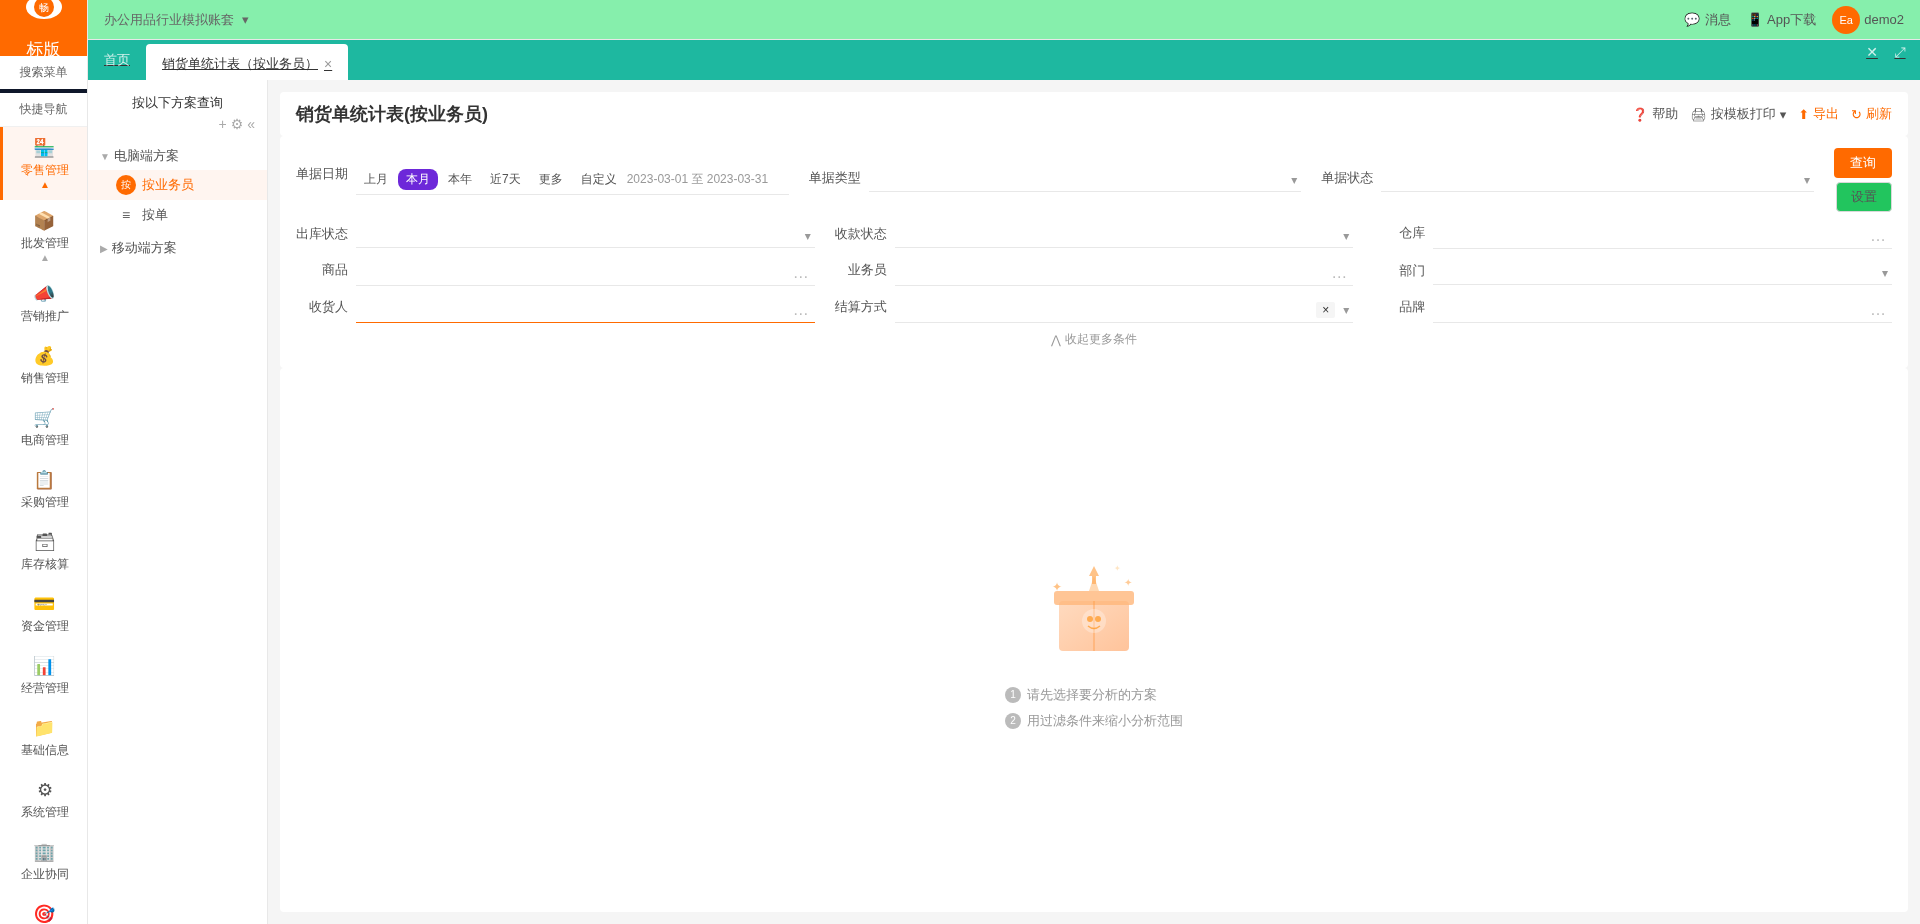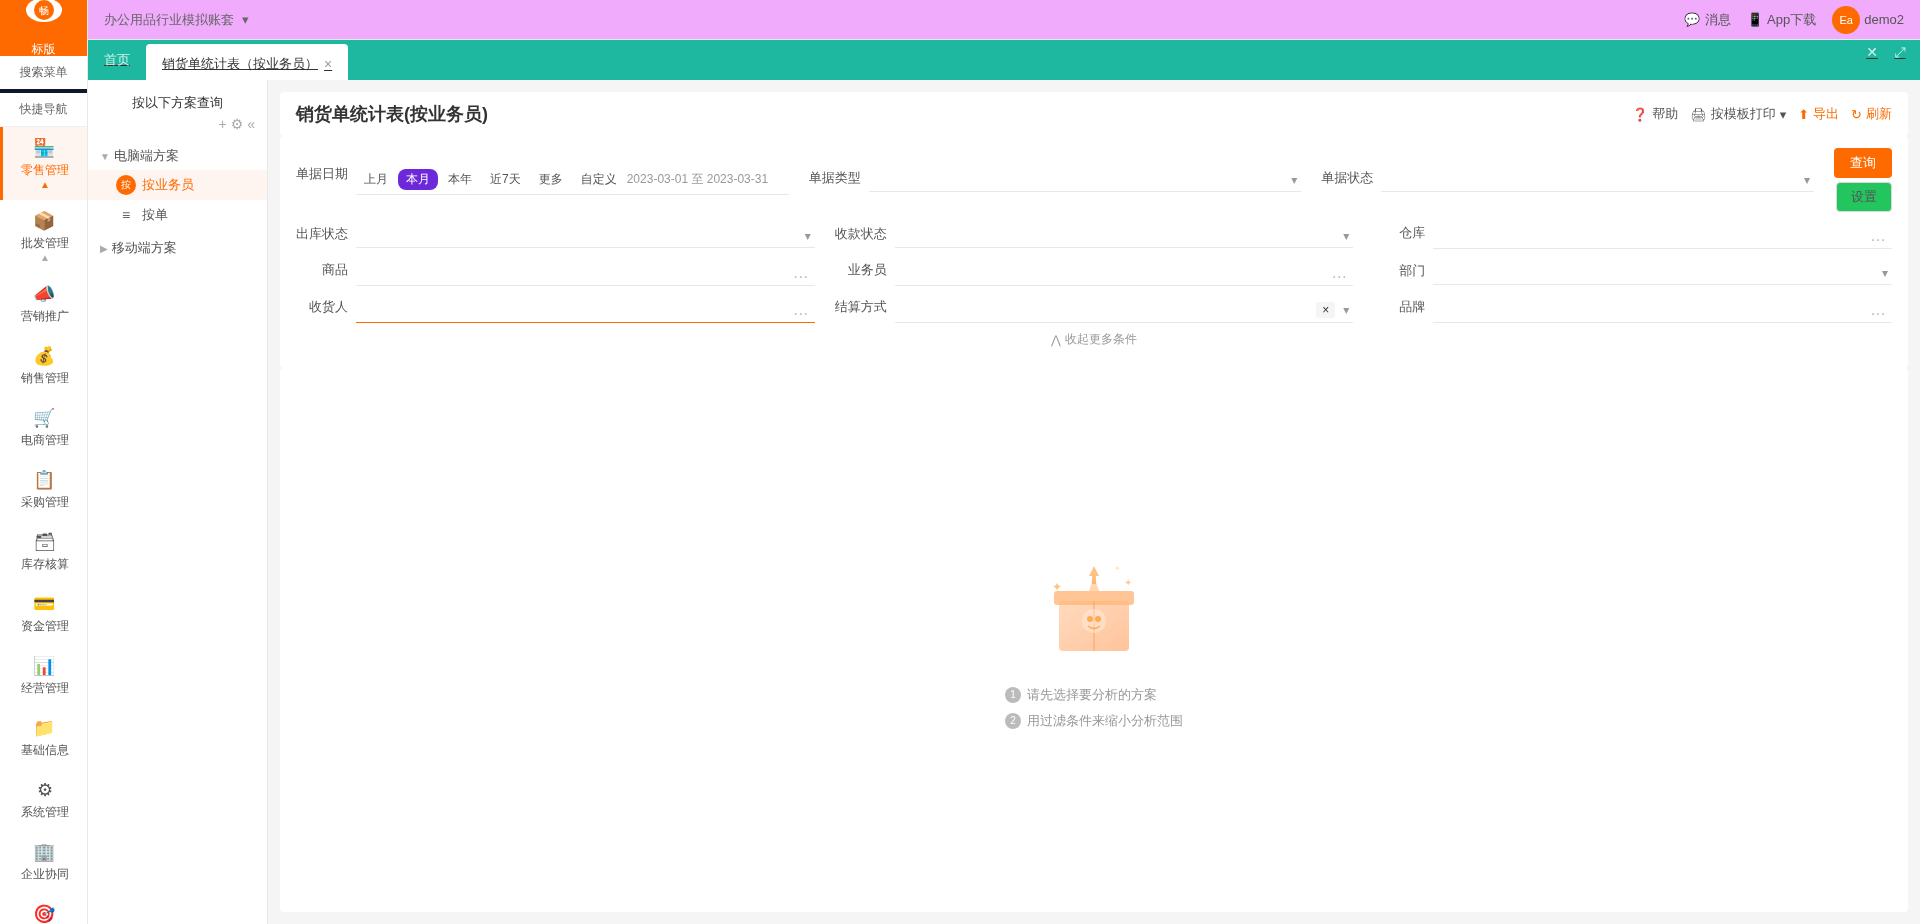--- a/index.html
+++ b/index.html
@@ -3,34 +3,34 @@
   <meta charset="utf-8">
   <style>
     * { margin: 0; padding: 0; box-sizing: border-box; }
     body { font-family: "Microsoft YaHei", "PingFang SC", sans-serif; font-size: 13px; background: #f0f2f5; color: #333; width: 1920px; height: 924px; overflow: hidden; display: flex; }
 
     
     .sidebar { width: 88px; background: #fff; display: flex; flex-direction: column; border-right: 1px solid #e8e8e8; height: 924px; flex-shrink: 0; }
     .sidebar-logo { padding: 10px 8px; background: #ff6a00; display: flex; flex-direction: column; align-items: center; justify-content: center; height: 56px; }
     .logo-icon { width: 36px; height: 36px; background: #fff; border-radius: 50%; display: flex; align-items: center; justify-content: center; }
     .logo-icon svg { width: 24px; height: 24px; }
-    .sidebar-label { color: #fff; font-size: 12px; margin-top: 19px; font-family: Liberation Serif, serif; }
+    .sidebar-label { color: #fff; font-size: 17px; margin-top: 19px; font-family: Liberation Serif, serif; }
     .sidebar-search { padding: 8px 0; border-bottom: 4px solid #0f172a; text-align: center; font-size: 12px; color: #666; cursor: pointer; }
     .sidebar-nav { display: flex; flex-direction: column; flex: 1; overflow-y: auto; }
     .sidebar-nav::-webkit-scrollbar { display: none; }
     .nav-item { display: flex; flex-direction: column; align-items: center; padding: 10px 4px; cursor: pointer; font-size: 12px; color: #555; border-left: 3px solid transparent; }
     .nav-item.active { color: #ff6a00; background: #fff5f0; border-left-color: #ff6a00; }
     .nav-item .icon { font-size: 18px; margin-bottom: 3px; }
     .sidebar-quick { padding: 8px 0; text-align: center; font-size: 12px; color: #666; cursor: pointer; border-bottom: 1px solid #f0f0f0; }
 
     
     .main { flex: 1; display: flex; flex-direction: column; height: 924px; overflow: hidden; }
 
     
-    .topbar { height: 40px; background: #f0abfc; border-bottom: 1px solid #e8e8e8; display: flex; align-items: center; padding: 0 16px; justify-content: space-between; flex-shrink: 0; }
+    .topbar { height: 40px; background: #86efac; border-bottom: 1px solid #e8e8e8; display: flex; align-items: center; padding: 0 16px; justify-content: space-between; flex-shrink: 0; }
     .topbar-left { display: flex; align-items: center; gap: 8px; font-size: 13px; color: #666; }
     .topbar-dropdown { display: flex; align-items: center; gap: 4px; cursor: pointer; }
     .topbar-right { display: flex; align-items: center; gap: 16px; font-size: 13px; color: #555; }
     .topbar-right-item { display: flex; align-items: center; gap: 4px; cursor: pointer; }
     .avatar { width: 28px; height: 28px; border-radius: 50%; background: #ff6a00; display: flex; align-items: center; justify-content: center; color: #fff; font-size: 11px; overflow: hidden; }
 
     
     .tabs { height: 40px; background: #1eb8a0; display: flex; align-items: flex-start; padding: 0 0 0 0; flex-shrink: 0; text-decoration: underline; }
     .tab-item { display: flex; align-items: center; padding: 0 16px; height: 40px; font-size: 13px; cursor: pointer; color: rgba(255,255,255,0.8); gap: 6px; }
     .tab-item.home { background: transparent; }

